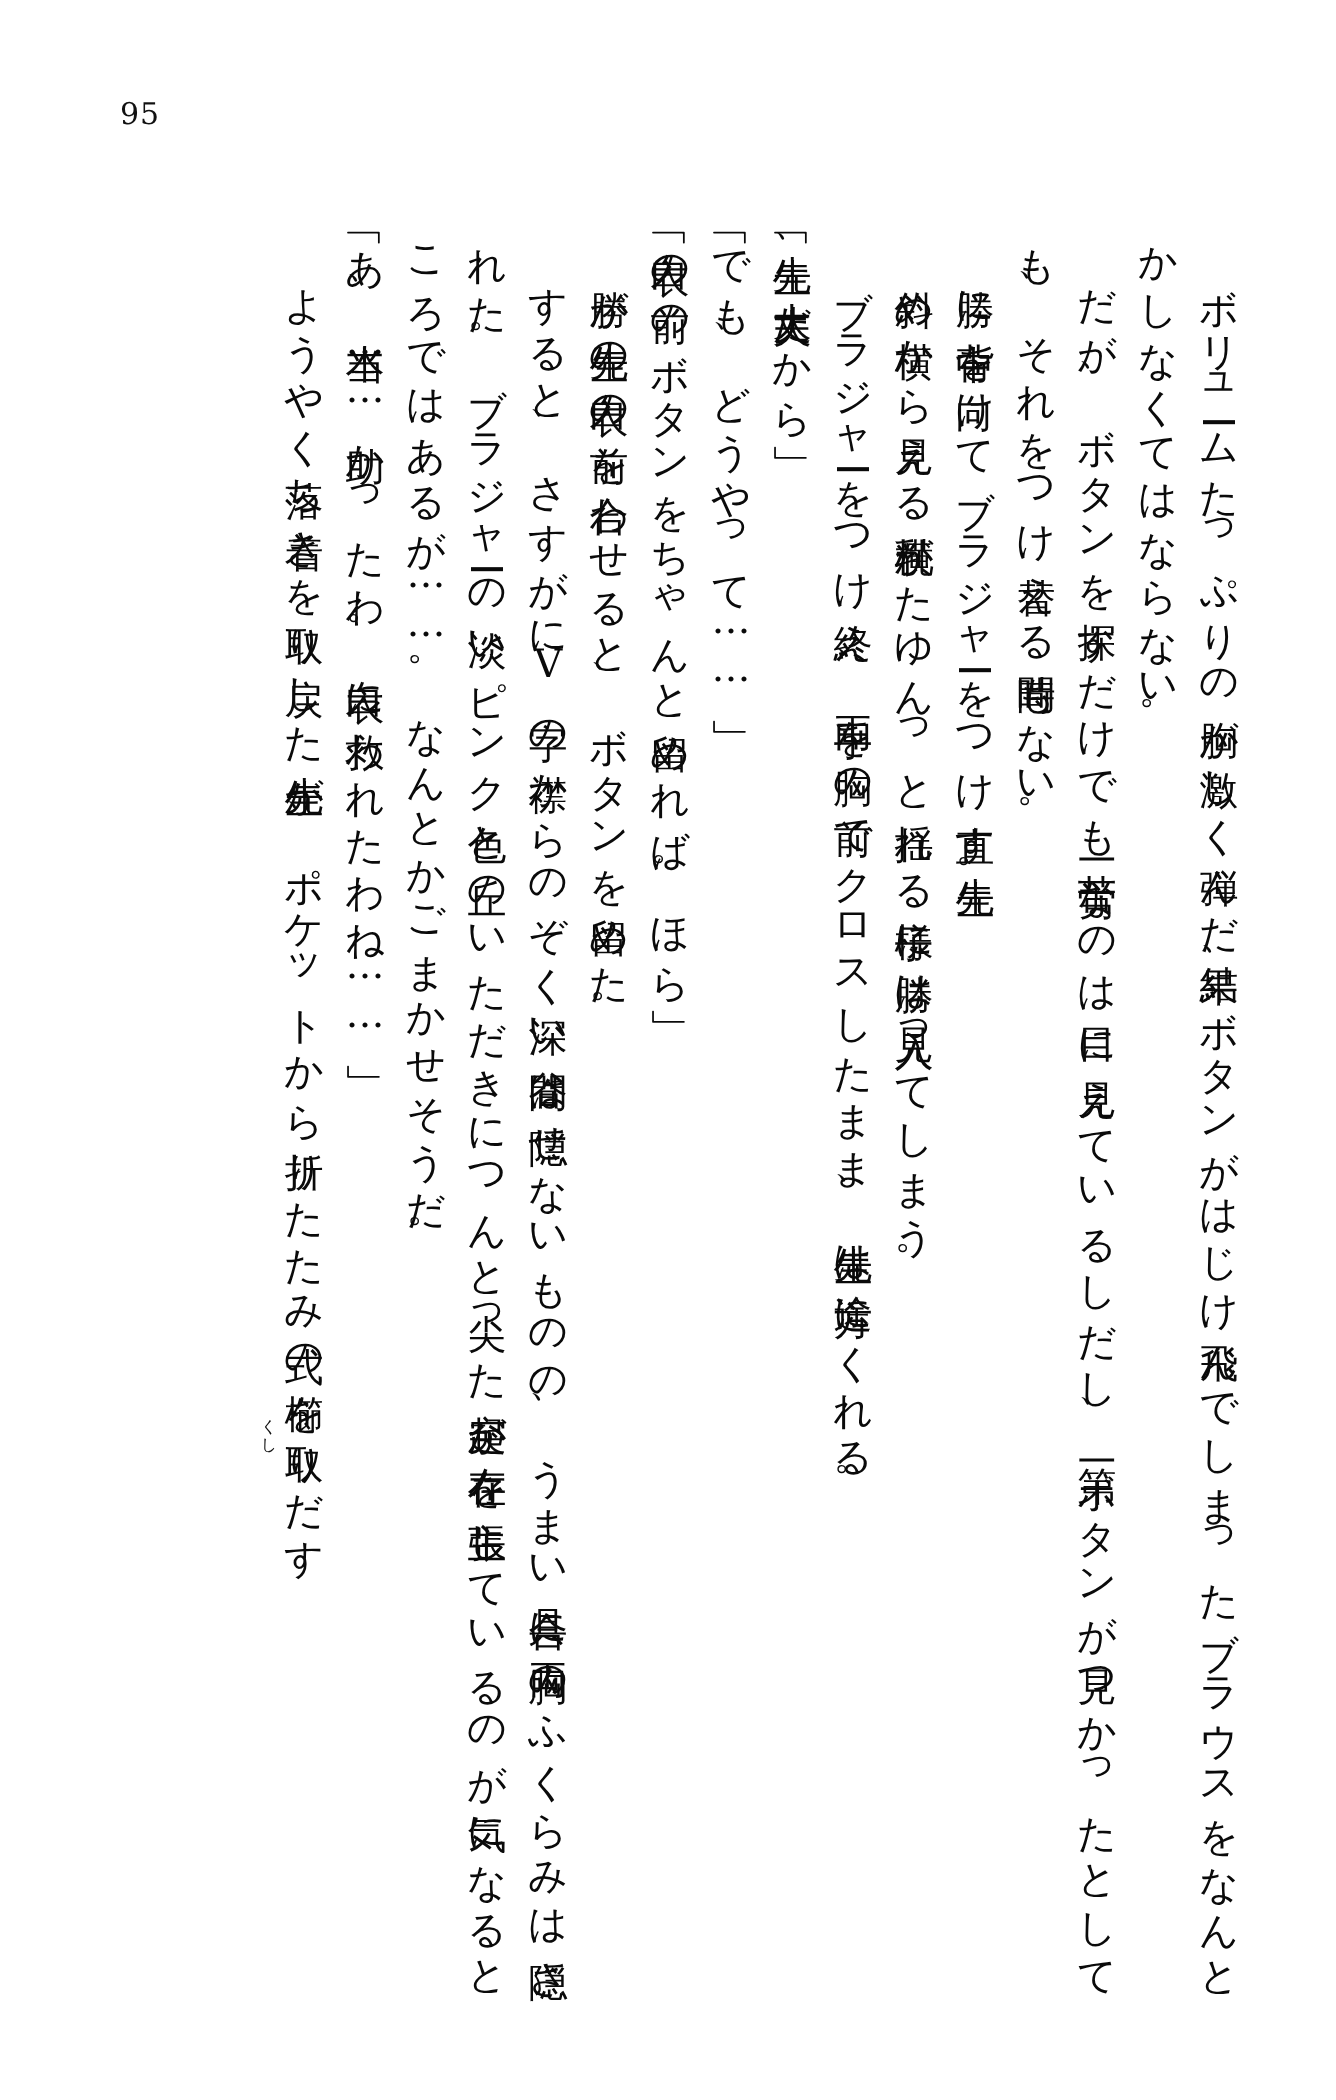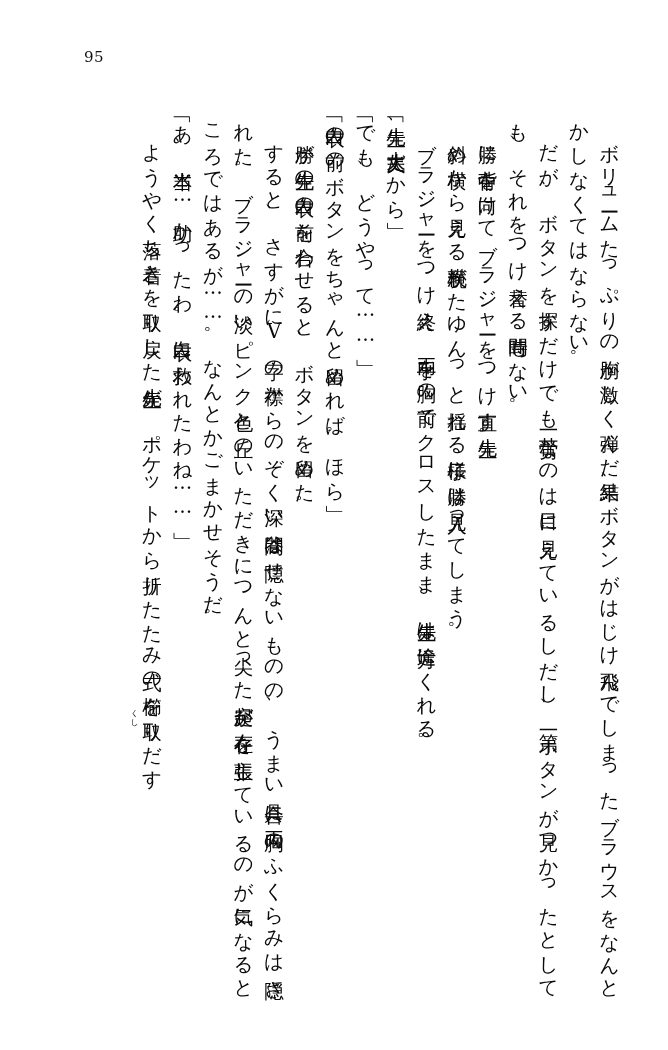--- a/index.html
+++ b/index.html
@@ -17,21 +17,21 @@
   .page {
     position: relative;
     width: 668px;
     height: 1050px;
     background: #ffffff;
     box-sizing: border-box;
   }
   .page-number {
     position: absolute;
     top: 48px;
-    left: 84px;
+    left: 60px;
     font-size: 15px;
     font-family: "DejaVu Serif", "Liberation Serif", serif;
     letter-spacing: 0.5px;
     color: #111111;
   }
   .body-text {
     position: absolute;
     top: 110px;
     right: 44px;
     left: 44px;

